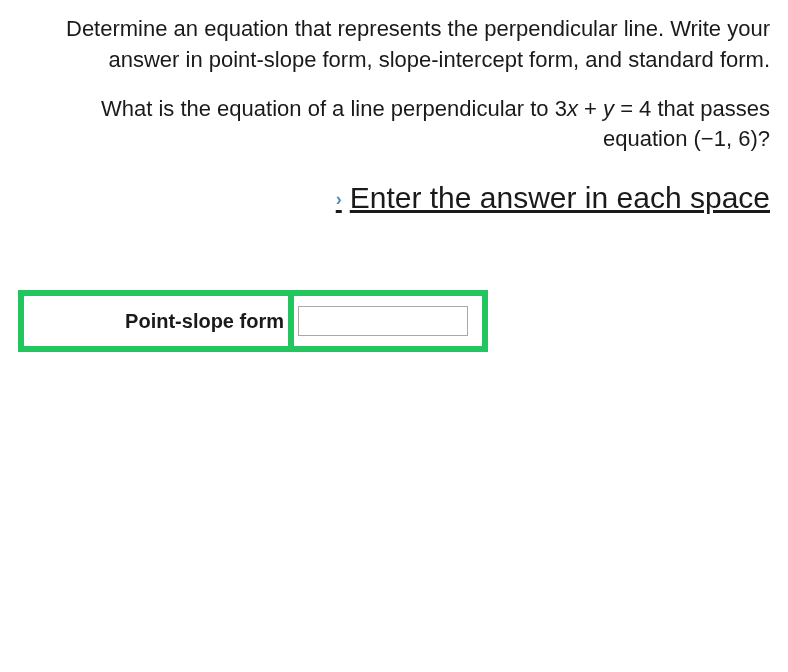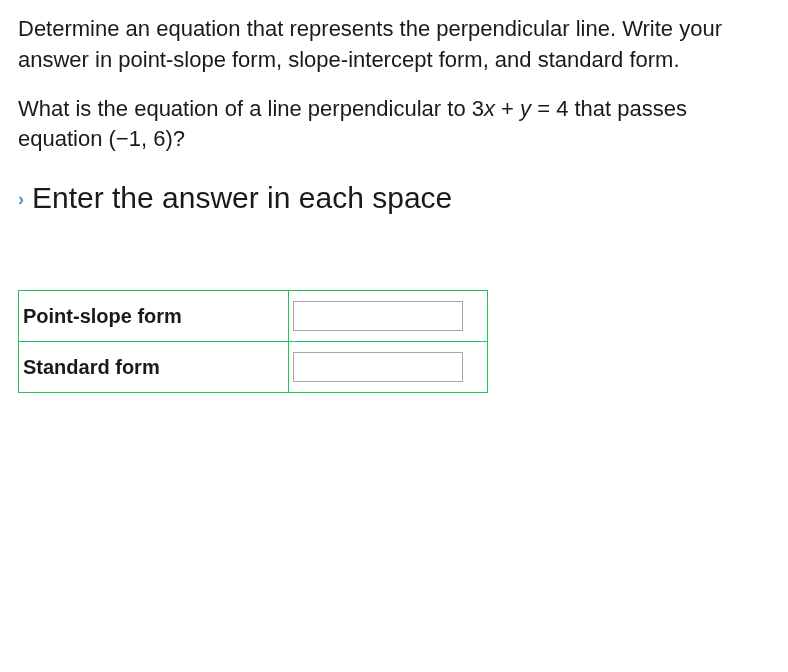--- a/index.html
+++ b/index.html
@@ -1,15 +1,15 @@
 <!DOCTYPE html>
 <html><head>
 <meta charset="utf-8">
 <style>
-  * { box-sizing: border-box; }
+  * { box-sizing: border-box; text-align: right; }
   body {
     margin: 0;
     padding: 14px 18px;
     width: 788px;
     font-family: Arial, Helvetica, sans-serif;
     color: #1a1a1a;
     background: #fff;
     line-height: 1.4;
   }
   .intro {
@@ -19,34 +19,35 @@
   .question {
     font-size: 22px;
     margin-bottom: 24px;
   }
   .math { font-family: Liberation Sans, sans-serif; }
   .mi { font-style: italic; }
   .instructions {
     font-size: 30px;
     margin-bottom: 36px;
     line-height: 1.25;
+    text-decoration: underline;
   }
   .chevron {
     color: #4a90c2;
     font-weight: bold;
     font-size: 18px;
     vertical-align: 3px;
     margin-right: 8px;
   }
   table.answer-table {
     border-collapse: collapse;
     width: 470px;
   }
   table.answer-table td {
-    border: 1px solid #22c55e;
+    border: 6px solid #22c55e;
     padding: 10px 4px;
     vertical-align: middle;
   }
   table.answer-table td.label {
     font-weight: bold;
     font-size: 20px;
     width: 270px;
   }
   table.answer-table td.input-cell {
     text-align: left;
@@ -74,20 +75,14 @@
 </div>
 
 <table class="answer-table">
   <tbody>
       <tr>
     <td class="label">Point-slope form</td>
     <td class="input-cell">
       <input class="answer-input" type="text" value="" style="">
     </td>
   </tr>
-  <tr>
-    <td class="label">Standard form</td>
-    <td class="input-cell">
-      <input class="answer-input" type="text" value="" style="">
-    </td>
-  </tr>
 </tbody>
   </table>
 
 </body></html>

